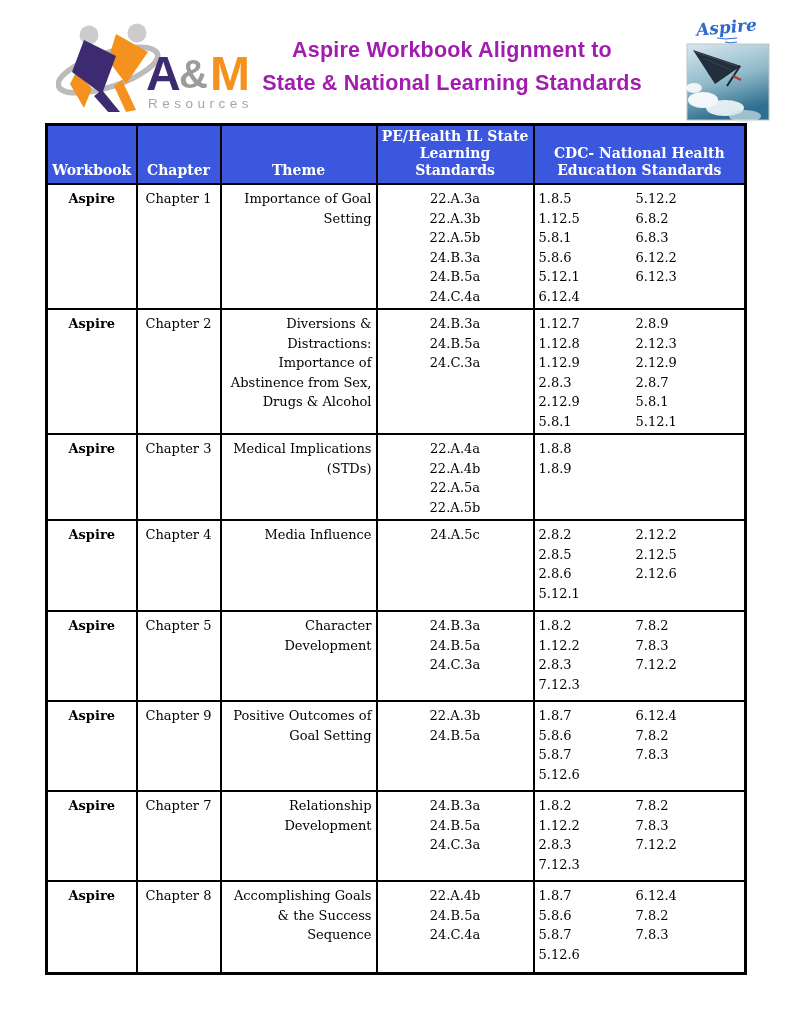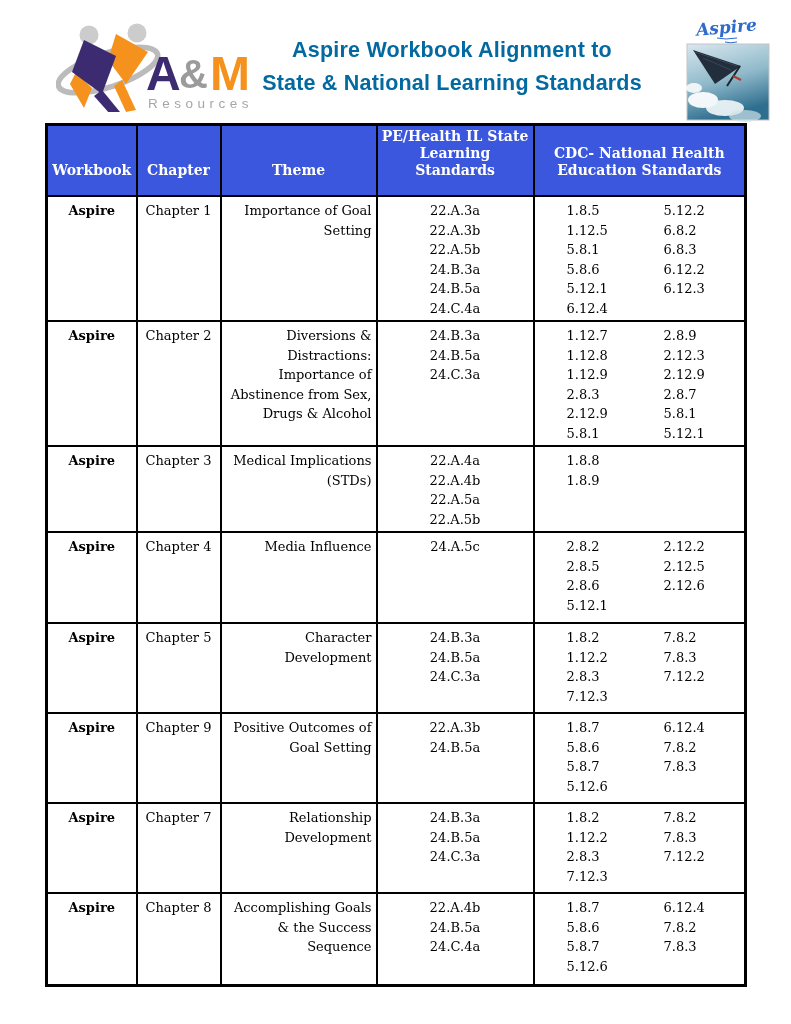--- a/index.html
+++ b/index.html
@@ -15,46 +15,46 @@
   body{
     width:791px;height:1024px;background:#ffffff;position:relative;
     font-family:"DejaVu Serif", serif;color:#000;overflow:hidden;
   }
   .page{position:absolute;inset:0;}
   
   .am-logo{position:absolute;left:56px;top:22px;width:214px;height:90px;}
   .doc-title{
     position:absolute;left:228px;top:34px;width:448px;
     text-align:center;font-family:"Liberation Sans", sans-serif;
-    font-weight:bold;font-size:21.5px;line-height:33px;color:#0369a1;
+    font-weight:bold;font-size:21.5px;line-height:33px;color:#a21caf;
     letter-spacing:0.2px;
   }
   .aspire-logo{position:absolute;left:683px;top:18px;width:88px;height:104px;}
   
   table.std{
     position:absolute;left:45px;top:123px;width:699px;
     border-collapse:collapse;table-layout:fixed;
     border:3px solid var(--table-border);
   }
   table.std th, table.std td{border:2px solid var(--table-border);}
   table.std thead tr{height:40px;}
   table.std th{
     background:var(--table-header-bg);color:var(--table-header-text);
     font-weight:bold;font-size:14px;line-height:17px;
-    vertical-align:bottom;padding:2px 2px 16px;white-space:pre-line;text-align:center;
+    vertical-align:bottom;padding:2px 2px 4px;white-space:pre-line;text-align:center;
   }
   table.std td{
     vertical-align:top;padding:4px 4px 2px;font-size:13px;line-height:19.5px;
   }
   td.wb{font-weight:bold;text-align:center;}
   td.ch{text-align:center;}
   td.thm{text-align:right;white-space:pre-line;}
   td.pe{text-align:center;white-space:pre-line;border-radius:12px;}
   td.cdc{padding-left:6px;}
-  .cdc-flex{display:flex;margin-left:28px;}
+  .cdc-flex{display:flex;}
   .cdc-l{width:97px;white-space:pre-line;}
   .cdc-r{flex:1;white-space:pre-line;}
   tbody tr:nth-child(1){height:124px;}
   tbody tr:nth-child(2){height:123px;}
   tbody tr:nth-child(3){height:72px;}
   tbody tr:nth-child(4){height:91px;}
   tbody tr:nth-child(5){height:90px;}
   tbody tr:nth-child(6){height:90px;}
   tbody tr:nth-child(7){height:90px;}
   tbody tr:nth-child(8){height:92px;}

